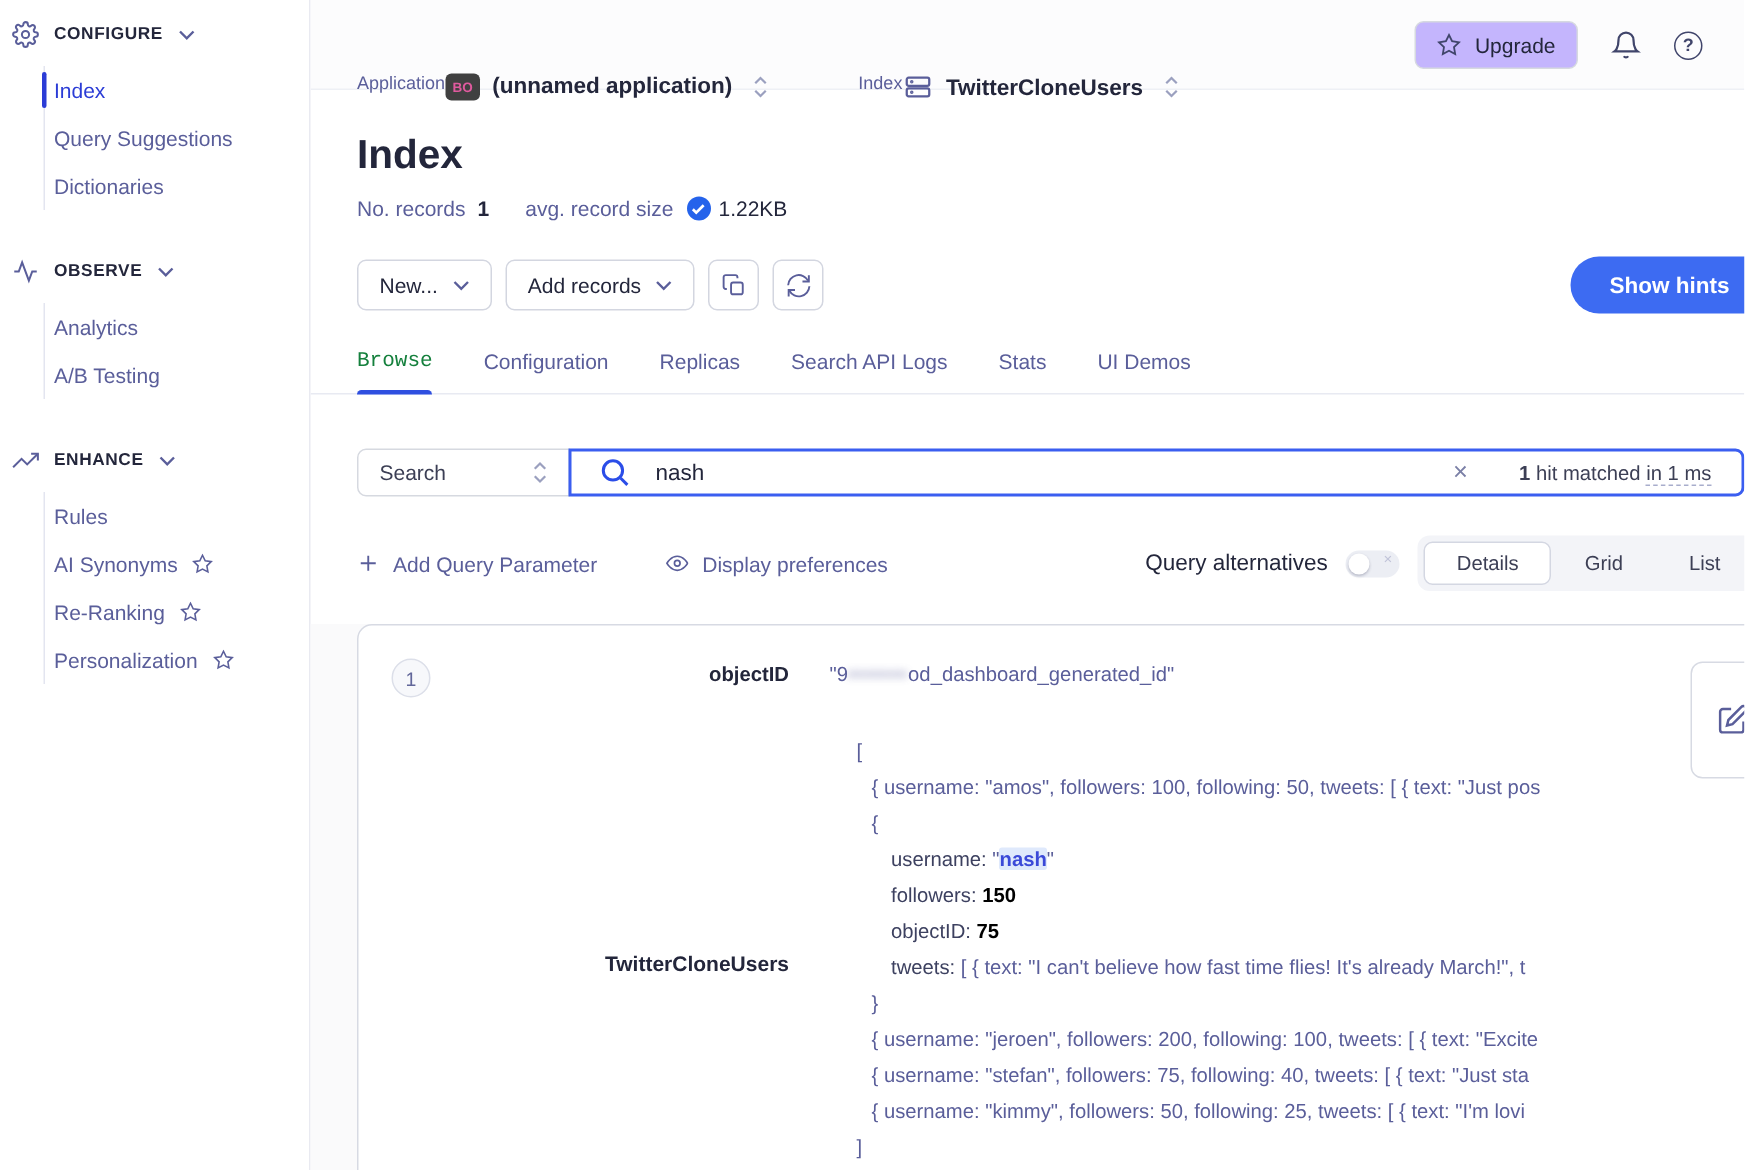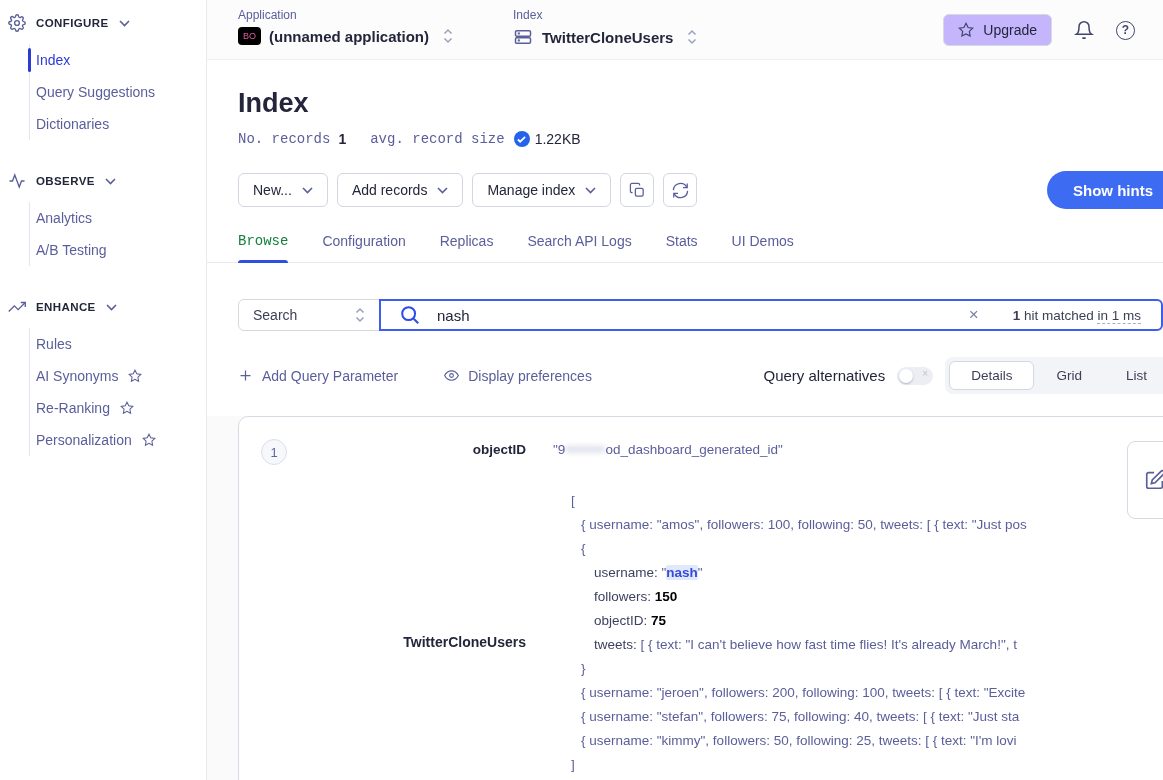--- a/index.html
+++ b/index.html
@@ -20,40 +20,40 @@
   .nav-item.active { color: #2b3cd6; }
   .nav-item.active::before { content: ""; position: absolute; left: -2px; top: 4px; bottom: 4px; width: 3px; background: #2b3cd6; border-radius: 2px; }
   .nav-star { margin-left: 10px; color: #5a5e9a; display: inline-flex; }
   .nav-star svg { width: 14px; height: 14px; }
 
   
   .main { flex: 1; display: flex; flex-direction: column; overflow: hidden; position: relative; min-width: 0; }
 
   
   .topbar { height: 60px; flex: 0 0 60px; background: #fcfcfd; border-bottom: 1px solid #eef0f5; display: flex; align-items: flex-start; padding: 8px 28px 0 31px; }
-  .selector { display: flex; flex-direction: column; }
+  .selector { display: flex; flex-direction: row; margin-top: 40px; }
   .selector-label { font-size: 12px; color: #5a5e9a; margin-bottom: 5px; }
   .selector-row { display: flex; align-items: center; cursor: pointer; }
-  .app-badge { background: #000000; color: #df5a9e; font-size: 9px; font-weight: 400; padding: 4px 5px; border-radius: 4px; margin-right: 8px; }
+  .app-badge { background: #404040; color: #df5a9e; font-size: 9px; font-weight: 700; padding: 4px 5px; border-radius: 4px; margin-right: 8px; }
   .selector-name { font-size: 15px; font-weight: 700; color: #23263b; }
   .sort-chevrons { margin-left: 14px; color: #9ba0bf; display: inline-flex; }
   .index-selector { margin-left: 60px; }
   .db-icon { color: #5a5e9a; margin-right: 9px; display: inline-flex; }
   .topbar-right { margin-left: auto; display: flex; align-items: center; gap: 22px; padding-top: 6px; }
   .upgrade-btn { display: flex; align-items: center; gap: 9px; border: 1px solid #d6d9e0; background: #c4b5fd; border-radius: 6px; height: 32px; padding: 0 14px; font-size: 14px; font-weight: 500; color: #23263b; cursor: pointer; }
   .upgrade-btn svg { width: 16px; height: 16px; color: #40456b; }
   .icon-btn-plain { background: none; border: none; color: #40456b; cursor: pointer; display: inline-flex; }
   .icon-btn-plain svg { width: 20px; height: 20px; }
   .help-circle { width: 19px; height: 19px; border: 1.6px solid #40456b; border-radius: 50%; display: inline-flex; align-items: center; justify-content: center; font-size: 12px; font-weight: 700; color: #40456b; }
 
   
   .page-head { padding: 28px 0 0 31px; }
   .page-title { font-size: 27px; font-weight: 700; color: #23263b; }
   .stats-row { display: flex; align-items: center; margin-top: 12px; font-size: 14px; }
-  .stat-label { color: #5a5e9a; font-family: Liberation Mono, monospace; }
+  .stat-label { color: #5a5e9a; }
   .stat-value { font-weight: 700; color: #23263b; margin-left: 8px; }
   .stat-gap { width: 24px; }
   .check-circle { width: 16px; height: 16px; border-radius: 50%; background: #2563eb; color: #fff; display: inline-flex; align-items: center; justify-content: center; margin-left: 9px; }
   .check-circle svg { width: 9px; height: 9px; }
   .size-value { font-weight: 400; color: #23263b; margin-left: 5px; }
 
   
   .toolbar { display: flex; align-items: center; gap: 9px; margin: 24px 0 0 31px; position: relative; height: 38px; }
   .btn { display: flex; align-items: center; gap: 10px; height: 34px; padding: 0 14px; background: #fff; border: 1px solid #d3d6e0; border-radius: 6px; font-size: 14px; color: #23263b; cursor: pointer; font-family: inherit; }
   .btn .chev { color: #5a5e9a; display: inline-flex; }
@@ -297,28 +297,20 @@
       <button class="btn">
         <span>New...</span>
         <span class="chev">
             <svg width="11" height="7" viewBox="0 0 11 7" fill="none" stroke="currentColor" stroke-width="1.6">
               <path d="M1 1l4.5 4.5L10 1"></path>
             </svg>
           </span>
       </button>
       <button class="btn">
         <span>Add records</span>
-        <span class="chev">
-            <svg width="11" height="7" viewBox="0 0 11 7" fill="none" stroke="currentColor" stroke-width="1.6">
-              <path d="M1 1l4.5 4.5L10 1"></path>
-            </svg>
-          </span>
-      </button>
-      <button class="btn">
-        <span>Manage index</span>
         <span class="chev">
             <svg width="11" height="7" viewBox="0 0 11 7" fill="none" stroke="currentColor" stroke-width="1.6">
               <path d="M1 1l4.5 4.5L10 1"></path>
             </svg>
           </span>
       </button>
       <button class="btn btn-icon">
         <svg viewBox="0 0 24 24" fill="none" stroke="currentColor" stroke-width="1.8">
             <rect x="9" y="9" width="11" height="11" rx="2"></rect>
             <path d="M5 15H4a2 2 0 0 1-2-2V4a2 2 0 0 1 2-2h9a2 2 0 0 1 2 2v1"></path>

